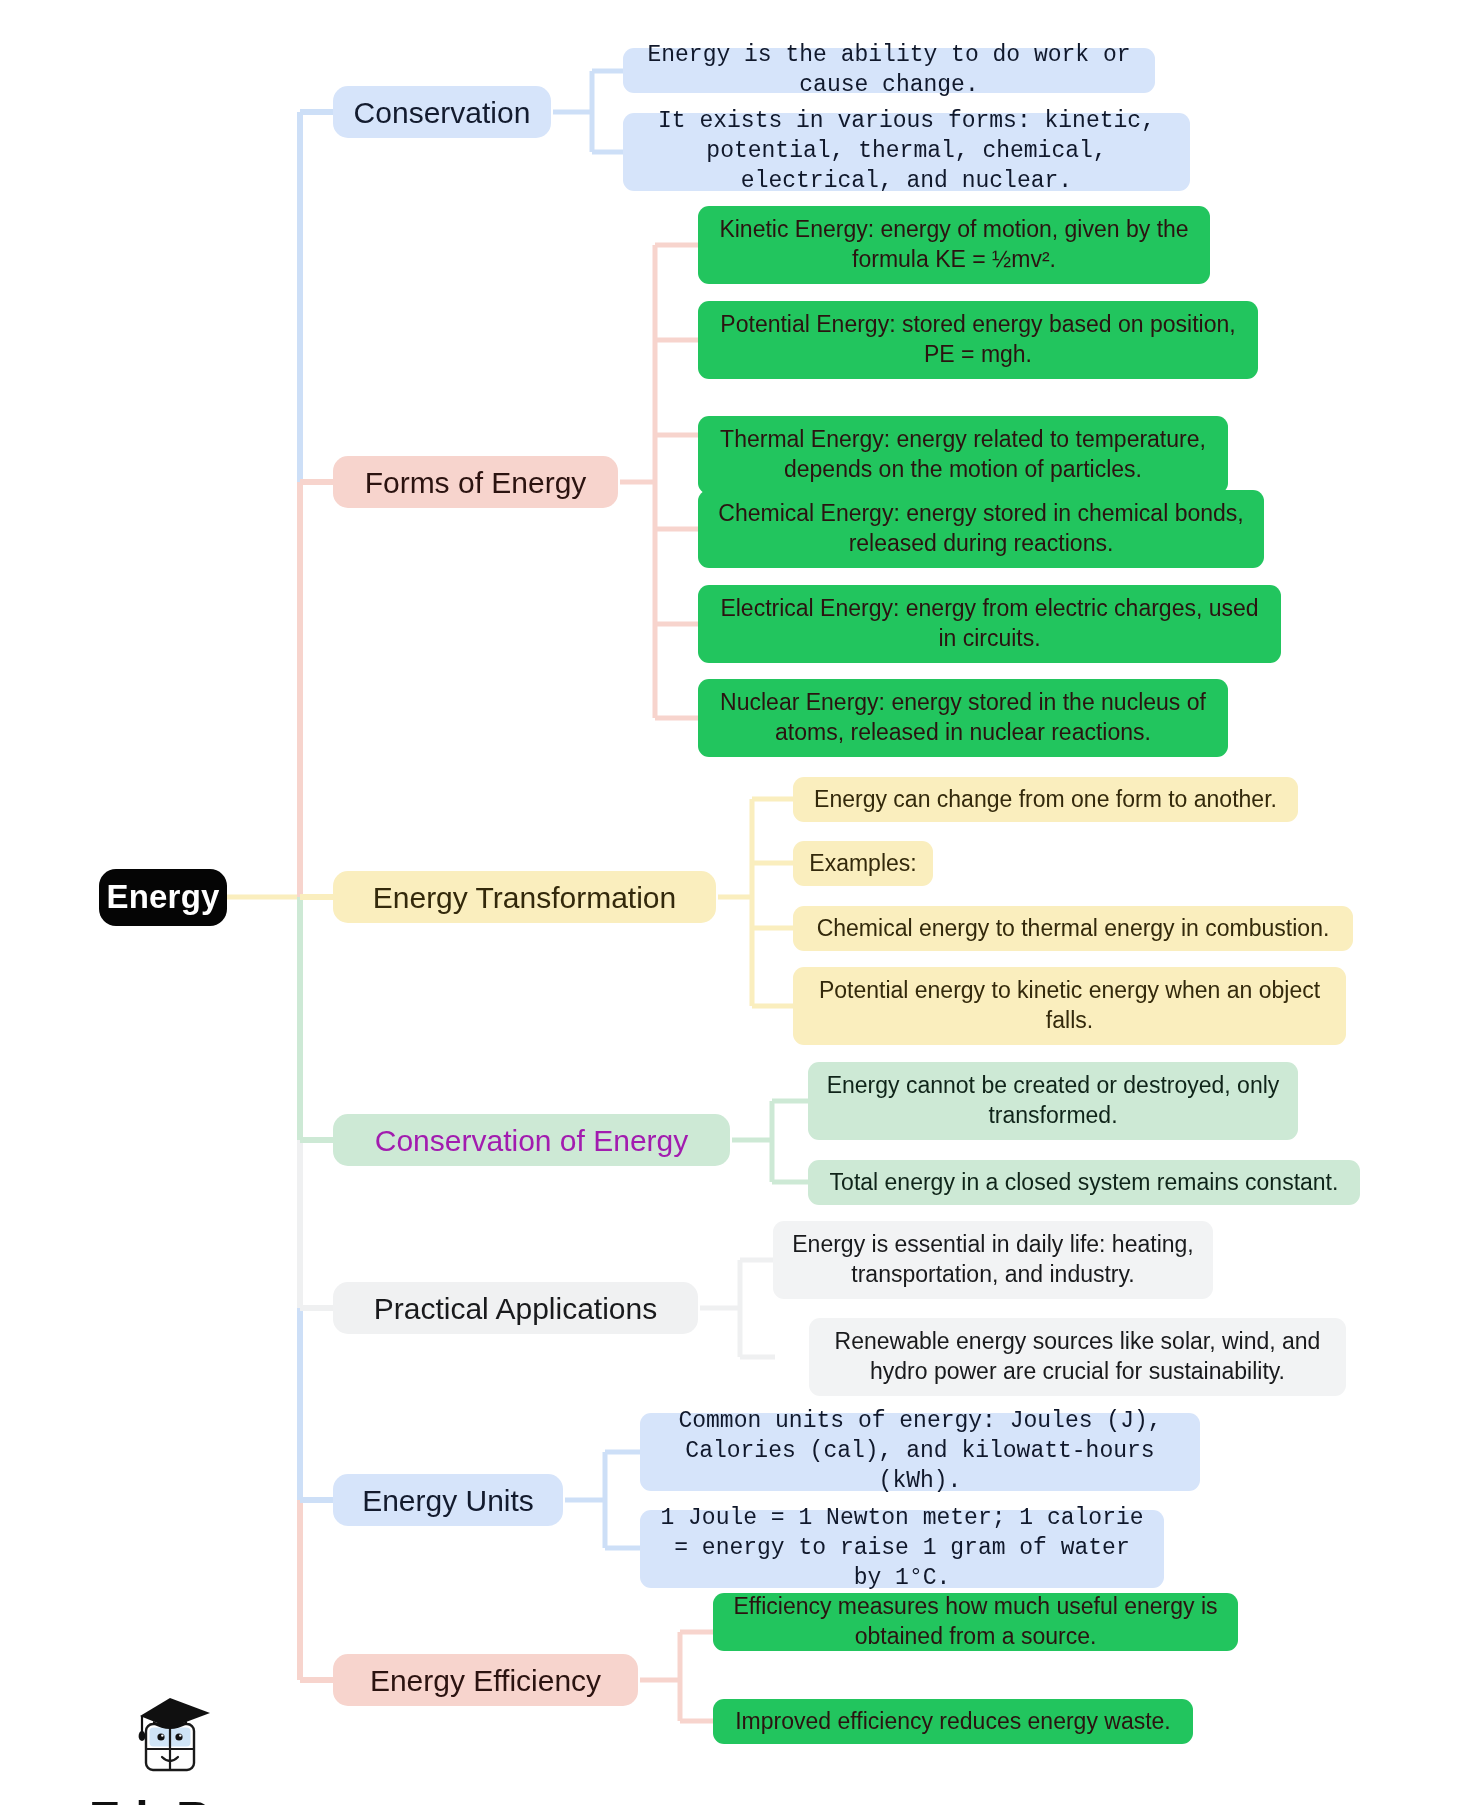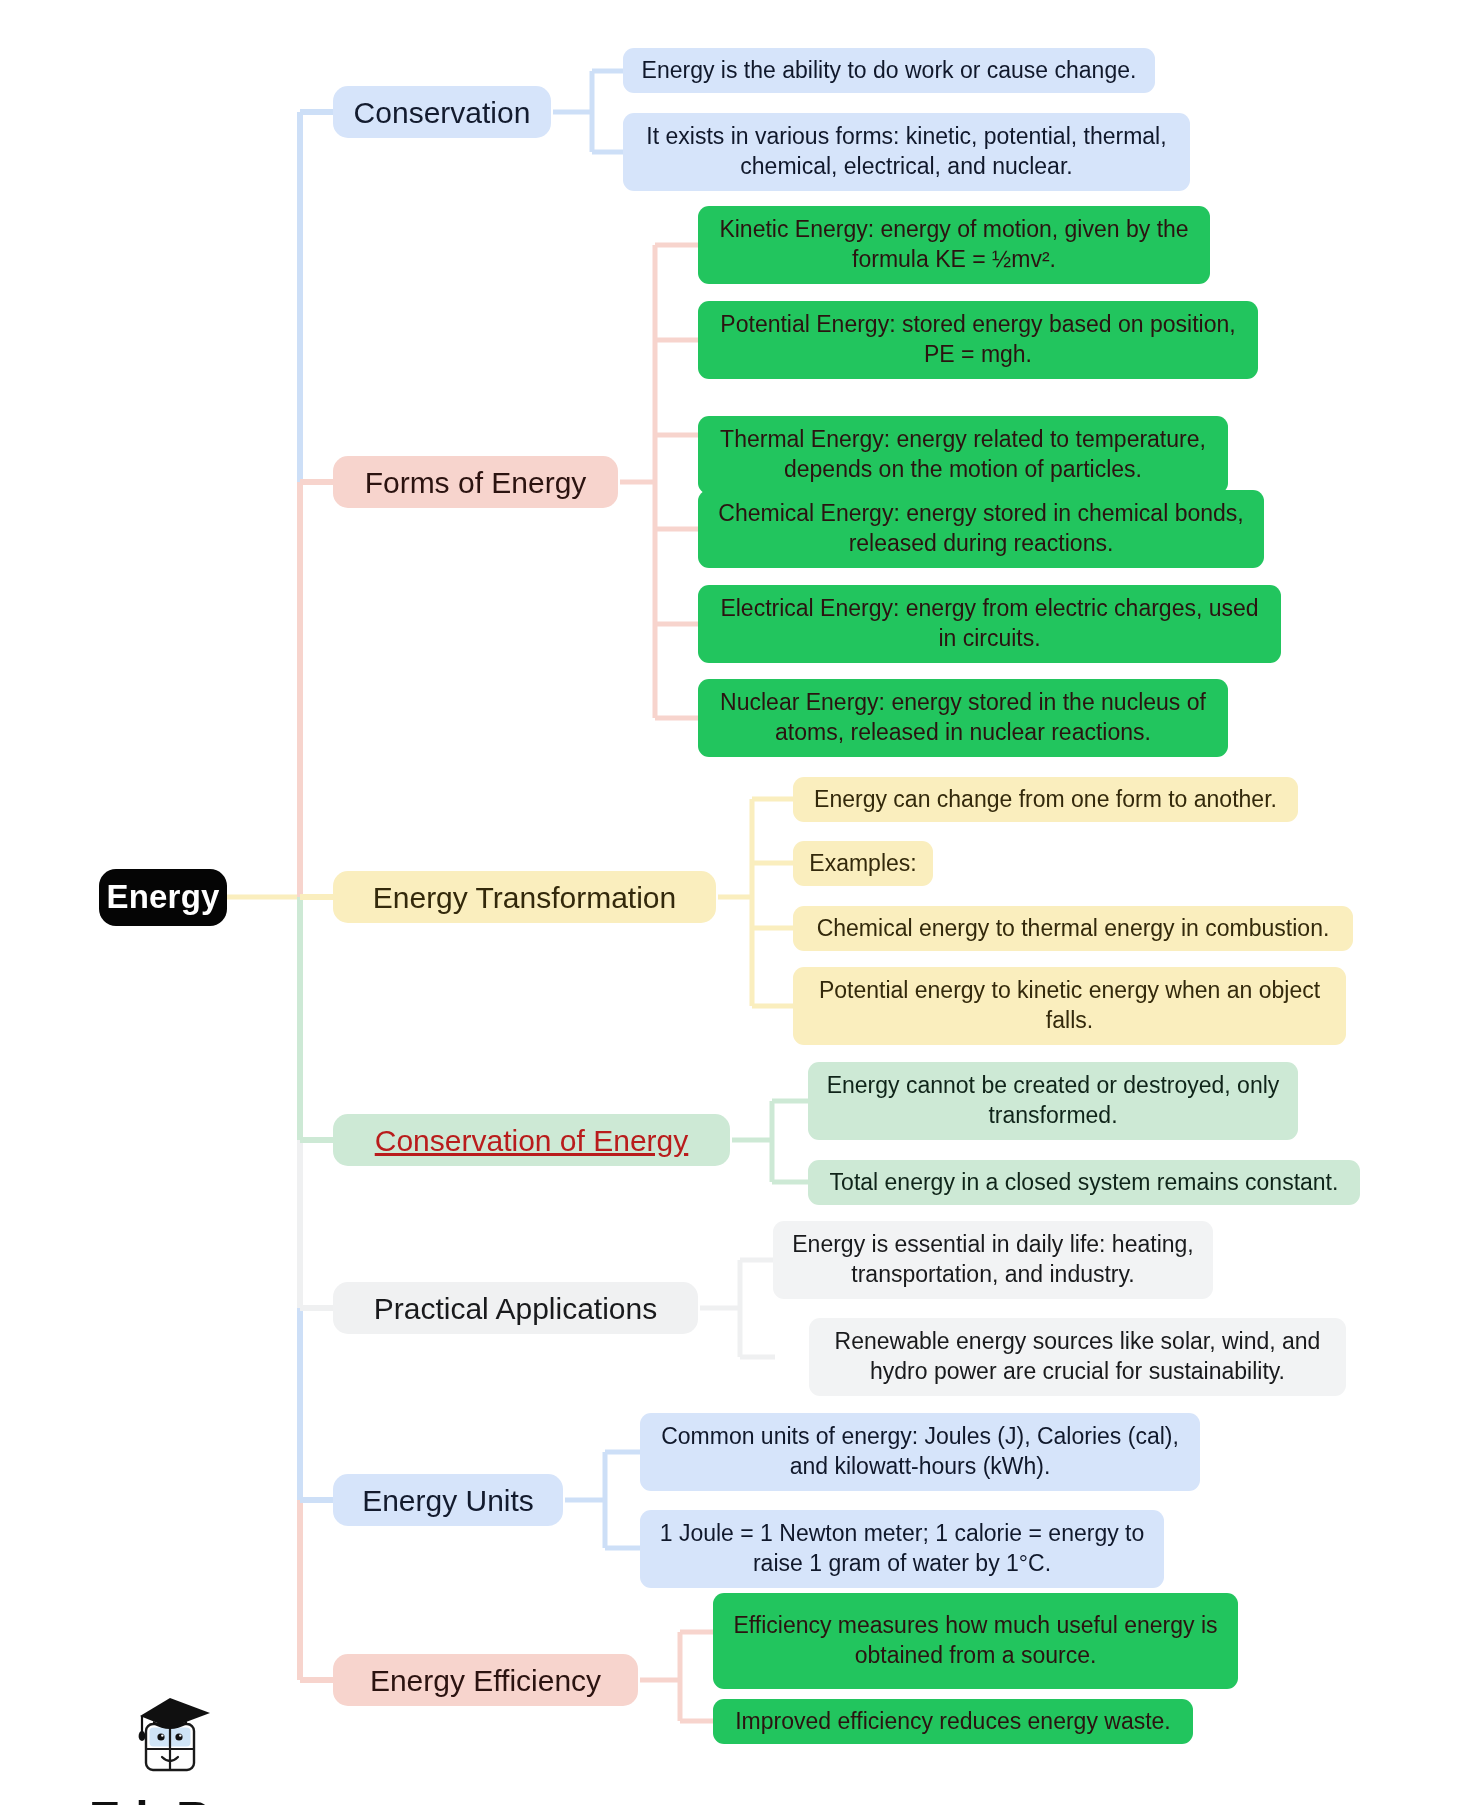--- a/index.html
+++ b/index.html
@@ -53,30 +53,30 @@
 
   
   .branch {
     font-size: 30px;
     border-radius: 15px;
     padding: 7px 16px;
   }
   .branch.blue   { background: #d6e4fa; color: #131b2e; }
   .branch.pink   { background: #f7d4cd; color: #2b1310; }
   .branch.yellow { background: #faeebe; color: #33290b; }
-  .branch.green  { background: #cde9d5; color: #b91c1c; text-decoration: underline; }
+  .branch.green  { background: #cde9d5; color: #a21caf; }
   .branch.grey   { background: #f0f1f2; color: #191a1c; }
 
   
   .leaf {
     font-size: 23px;
     border-radius: 11px;
     padding: 9px 15px;
   }
-  .leaf.blue   { background: #d6e4fa; color: #10182b; }
+  .leaf.blue   { background: #d6e4fa; color: #10182b; font-family: Liberation Mono, monospace; }
   .leaf.pink   { background: #22c55e; color: #2b1310; }
   .leaf.yellow { background: #faeebe; color: #33290b; }
   .leaf.green  { background: #cde9d5; color: #0f2419; }
   .leaf.grey   { background: #f2f3f4; color: #191a1c; }
 
   
   #logo {
     position: absolute;
     left: 30px;
     top: 1694px;
@@ -240,21 +240,21 @@
   <div class="node leaf blue" style="left:640px; top:1413px; width:560px; height:78px;">
     <span>Common units of energy: Joules (J), Calories (cal), and kilowatt-hours (kWh).</span>
   </div>
   <div class="node leaf blue" style="left:640px; top:1510px; width:524px; height:78px;">
     <span>1 Joule = 1 Newton meter; 1 calorie = energy to raise 1 gram of water by 1°C.</span>
   </div>
 
   <div class="node branch pink" style="left:333px; top:1654px; width:305px; height:52px;">
     <span>Energy Efficiency</span>
   </div>
-  <div class="node leaf pink" style="left:713px; top:1593px; width:525px; height:96px;">
+  <div class="node leaf pink" style="left:713px; top:1593px; width:525px; height:58px;">
     <span>Efficiency measures how much useful energy is obtained from a source.</span>
   </div>
   <div class="node leaf pink" style="left:713px; top:1699px; width:480px; height:45px;">
     <span>Improved efficiency reduces energy waste.</span>
   </div>
 
   <div id="logo">
     <svg id="logo-mark" viewBox="0 0 82 88" xmlns="http://www.w3.org/2000/svg">
 
       <g>

